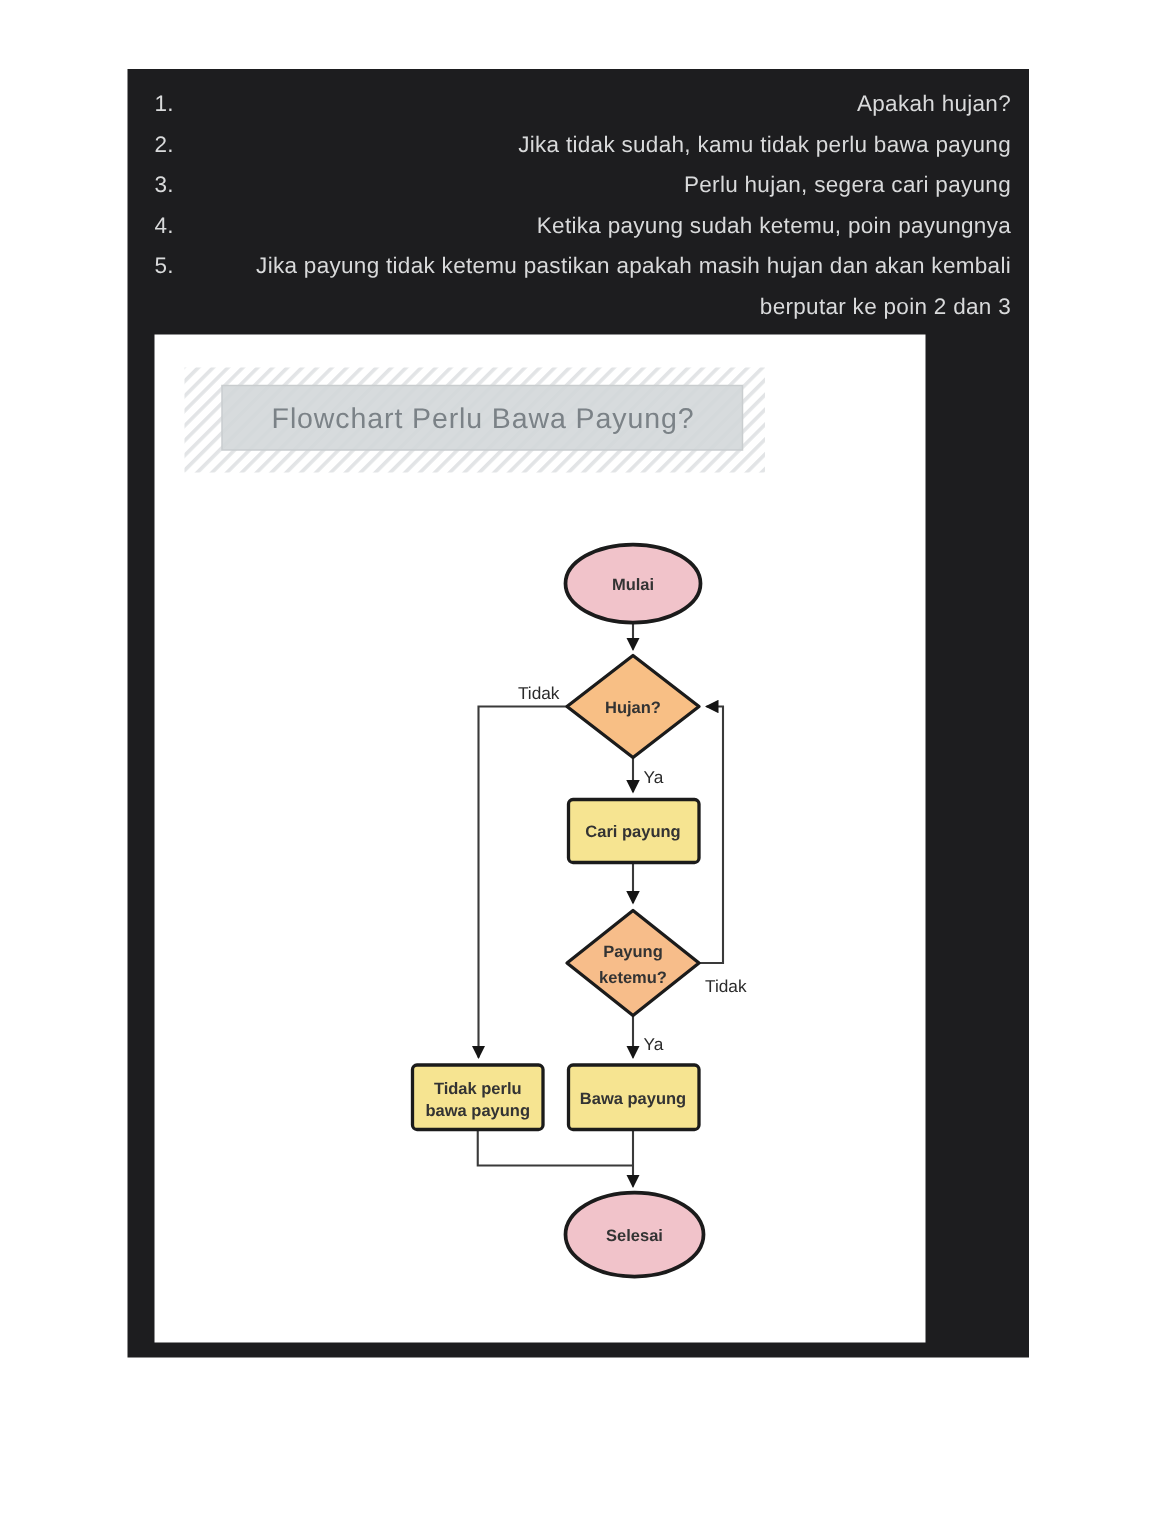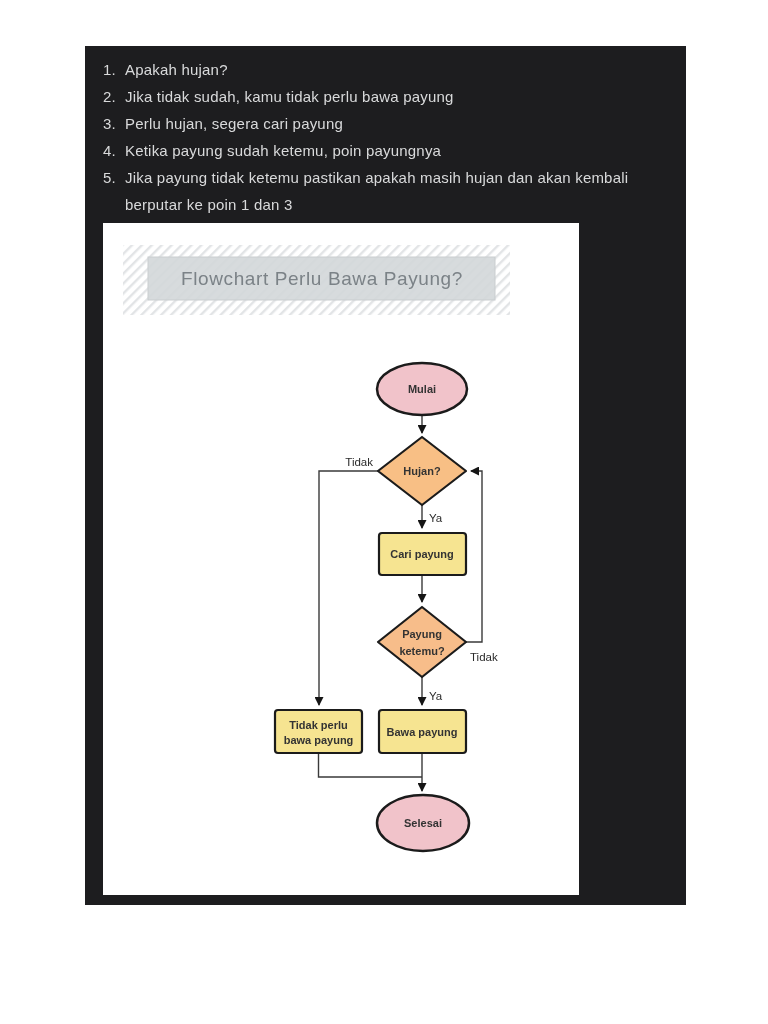--- a/index.html
+++ b/index.html
@@ -12,23 +12,23 @@
   .slide{
     position:absolute;left:85px;top:46px;width:601px;height:859px;
     background:#1d1d1f;
   }
   .instructions{
     list-style:none;margin:0;padding:10px 12px 0 18px;
     color:#d9dadb;font-size:15px;line-height:27px;letter-spacing:.2px;
   }
   .instructions .item{display:flex;align-items:flex-start;}
   .instructions .num{flex:0 0 22px;}
-  .instructions .txt{flex:1 1 auto;}
+  .instructions .txt{flex:1 1 auto;text-align:right;}
   .panel{
-    position:absolute;left:18px;top:177px;width:476px;height:672px;
+    position:absolute;left:18px;top:177px;width:514px;height:672px;
     background:#ffffff;
   }
   .panel svg{display:block;}
   .title-text{
     font-family:"Liberation Sans",sans-serif;
     font-size:19px;letter-spacing:.6px;fill:#7b8287;
   }
   .node-label{
     font-family:"Liberation Sans",sans-serif;
     font-size:11px;font-weight:bold;fill:#333333;
@@ -57,21 +57,21 @@
     <li class="item">
       <span class="num">3.</span>
       <span class="txt">Perlu hujan, segera cari payung</span>
     </li>
     <li class="item">
       <span class="num">4.</span>
       <span class="txt">Ketika payung sudah ketemu, poin payungnya</span>
     </li>
     <li class="item">
       <span class="num">5.</span>
-      <span class="txt">Jika payung tidak ketemu pastikan apakah masih hujan dan akan kembali berputar ke poin 1 dan 3</span>
+      <span class="txt">Jika payung tidak ketemu pastikan apakah masih hujan dan akan kembali berputar ke poin 2 dan 3</span>
     </li>
   </ol>
 
   <div class="panel">
     <svg width="454" height="672" viewBox="0 0 454 672">
       <defs>
         <pattern id="hatch" width="7" height="7" patternUnits="userSpaceOnUse" patternTransform="rotate(45)">
           <rect width="7" height="7" fill="#ffffff"></rect>
           <rect width="2.4" height="7" fill="#e2e4e6"></rect>
         </pattern>

